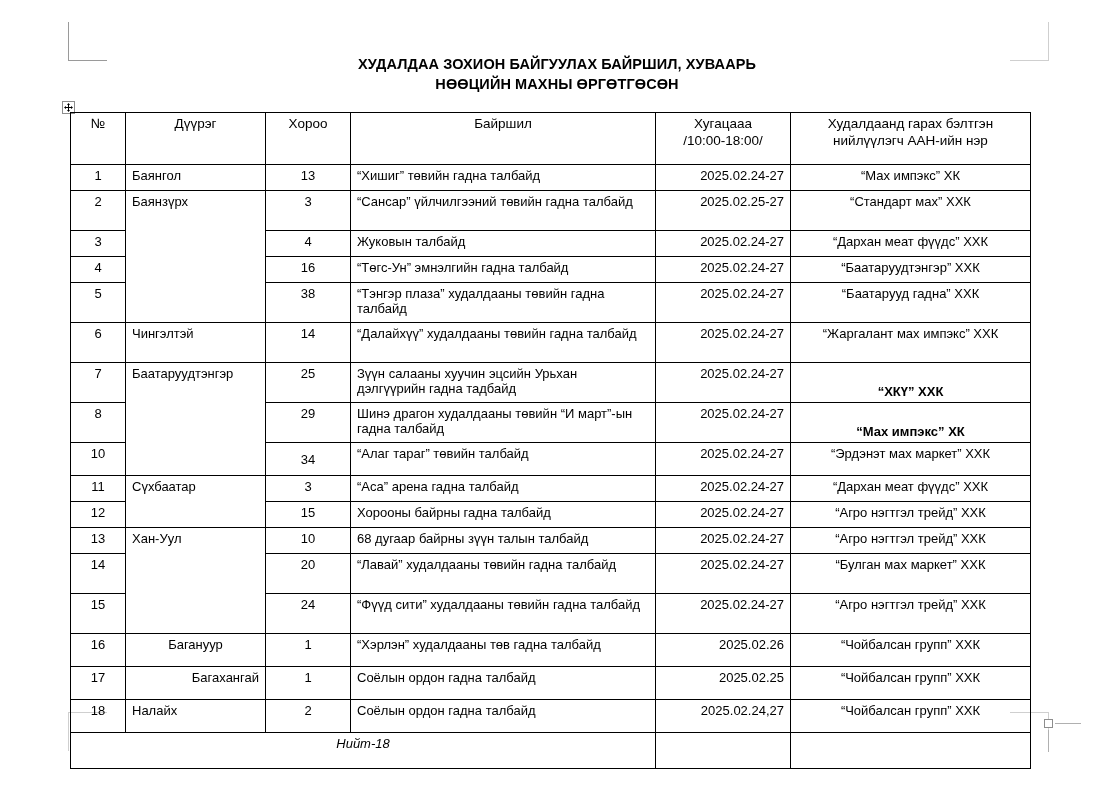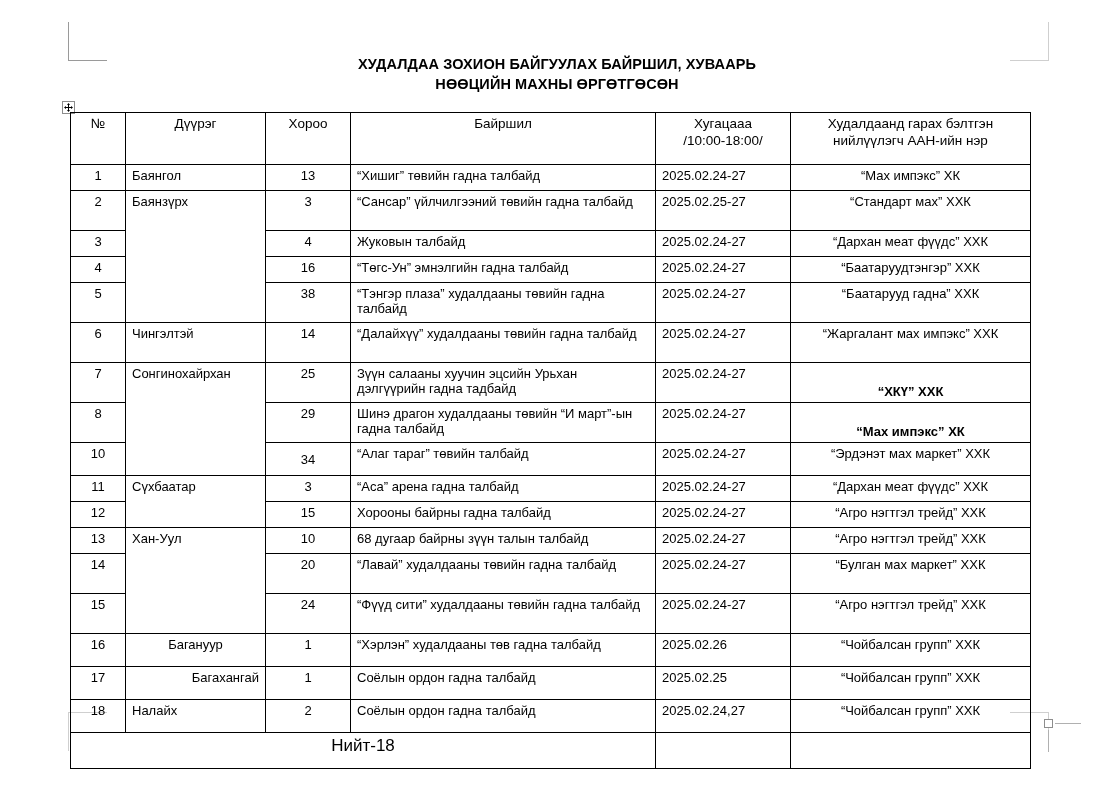--- a/index.html
+++ b/index.html
@@ -116,36 +116,37 @@
     font-weight: bold;
     font-size: 13.5px;
     height: 52px;
     line-height: 1.25;
     padding: 4px 5px;
   }
   td.c-no       { width: 55px;  text-align: center; }
   td.c-district { width: 140px; text-align: left; vertical-align: middle; }
   td.c-khoroo   { width: 85px;  text-align: center; vertical-align: middle; }
   td.c-place    { width: 305px; text-align: left; }
-  td.c-date     { width: 135px; text-align: left; vertical-align: middle;
+  td.c-date     { width: 135px; text-align: right; vertical-align: middle;
                   font-weight: bold; font-size: 13px; }
   td.c-company  { width: 240px; text-align: center; }
 
   td.c-company.bottom { vertical-align: bottom; font-weight: bold; }
   td.c-khoroo.mid { vertical-align: middle; }
 
   tr.r-h1 td { height: 26px; }
   tr.r-h2 td { height: 40px; }
   tr.r-h3 td { height: 33px; }
 
   td.total-cell {
     text-align: center;
     vertical-align: middle;
     height: 36px;
-    font-size: 17px;
+    font-size: 13px;
+    font-style: italic;
   }
   td.blank-cell { }
 </style>
 </head>
 <body>
 
 <div class="crop crop-tl"></div>
 <div class="crop crop-tr"></div>
 <div class="crop crop-bl"></div>
 <div class="crop crop-br"></div>
@@ -231,21 +232,21 @@
       <td class="c-no">6</td>
       <td class="c-district">Чингэлтэй</td>
       <td class="c-khoroo">14</td>
       <td class="c-place">“Далайхүү” худалдааны төвийн гадна талбайд</td>
       <td class="c-date">2025.02.24-27</td>
       <td class="c-company">“Жаргалант мах импэкс” ХХК</td>
     </tr>
 
     <tr class="r-h2">
       <td class="c-no">7</td>
-      <td class="c-district" rowspan="3">Сонгинохайрхан</td>
+      <td class="c-district" rowspan="3">Баатаруудтэнгэр</td>
       <td class="c-khoroo">25</td>
       <td class="c-place">Зүүн салааны хуучин эцсийн Урьхан дэлгүүрийн гадна тадбайд</td>
       <td class="c-date">2025.02.24-27</td>
       <td class="c-company bottom">“ХКҮ” ХХК</td>
     </tr>
 
     <tr class="r-h2">
       <td class="c-no">8</td>
       <td class="c-khoroo">29</td>
       <td class="c-place">Шинэ драгон худалдааны төвийн “И март”-ын гадна талбайд</td>

